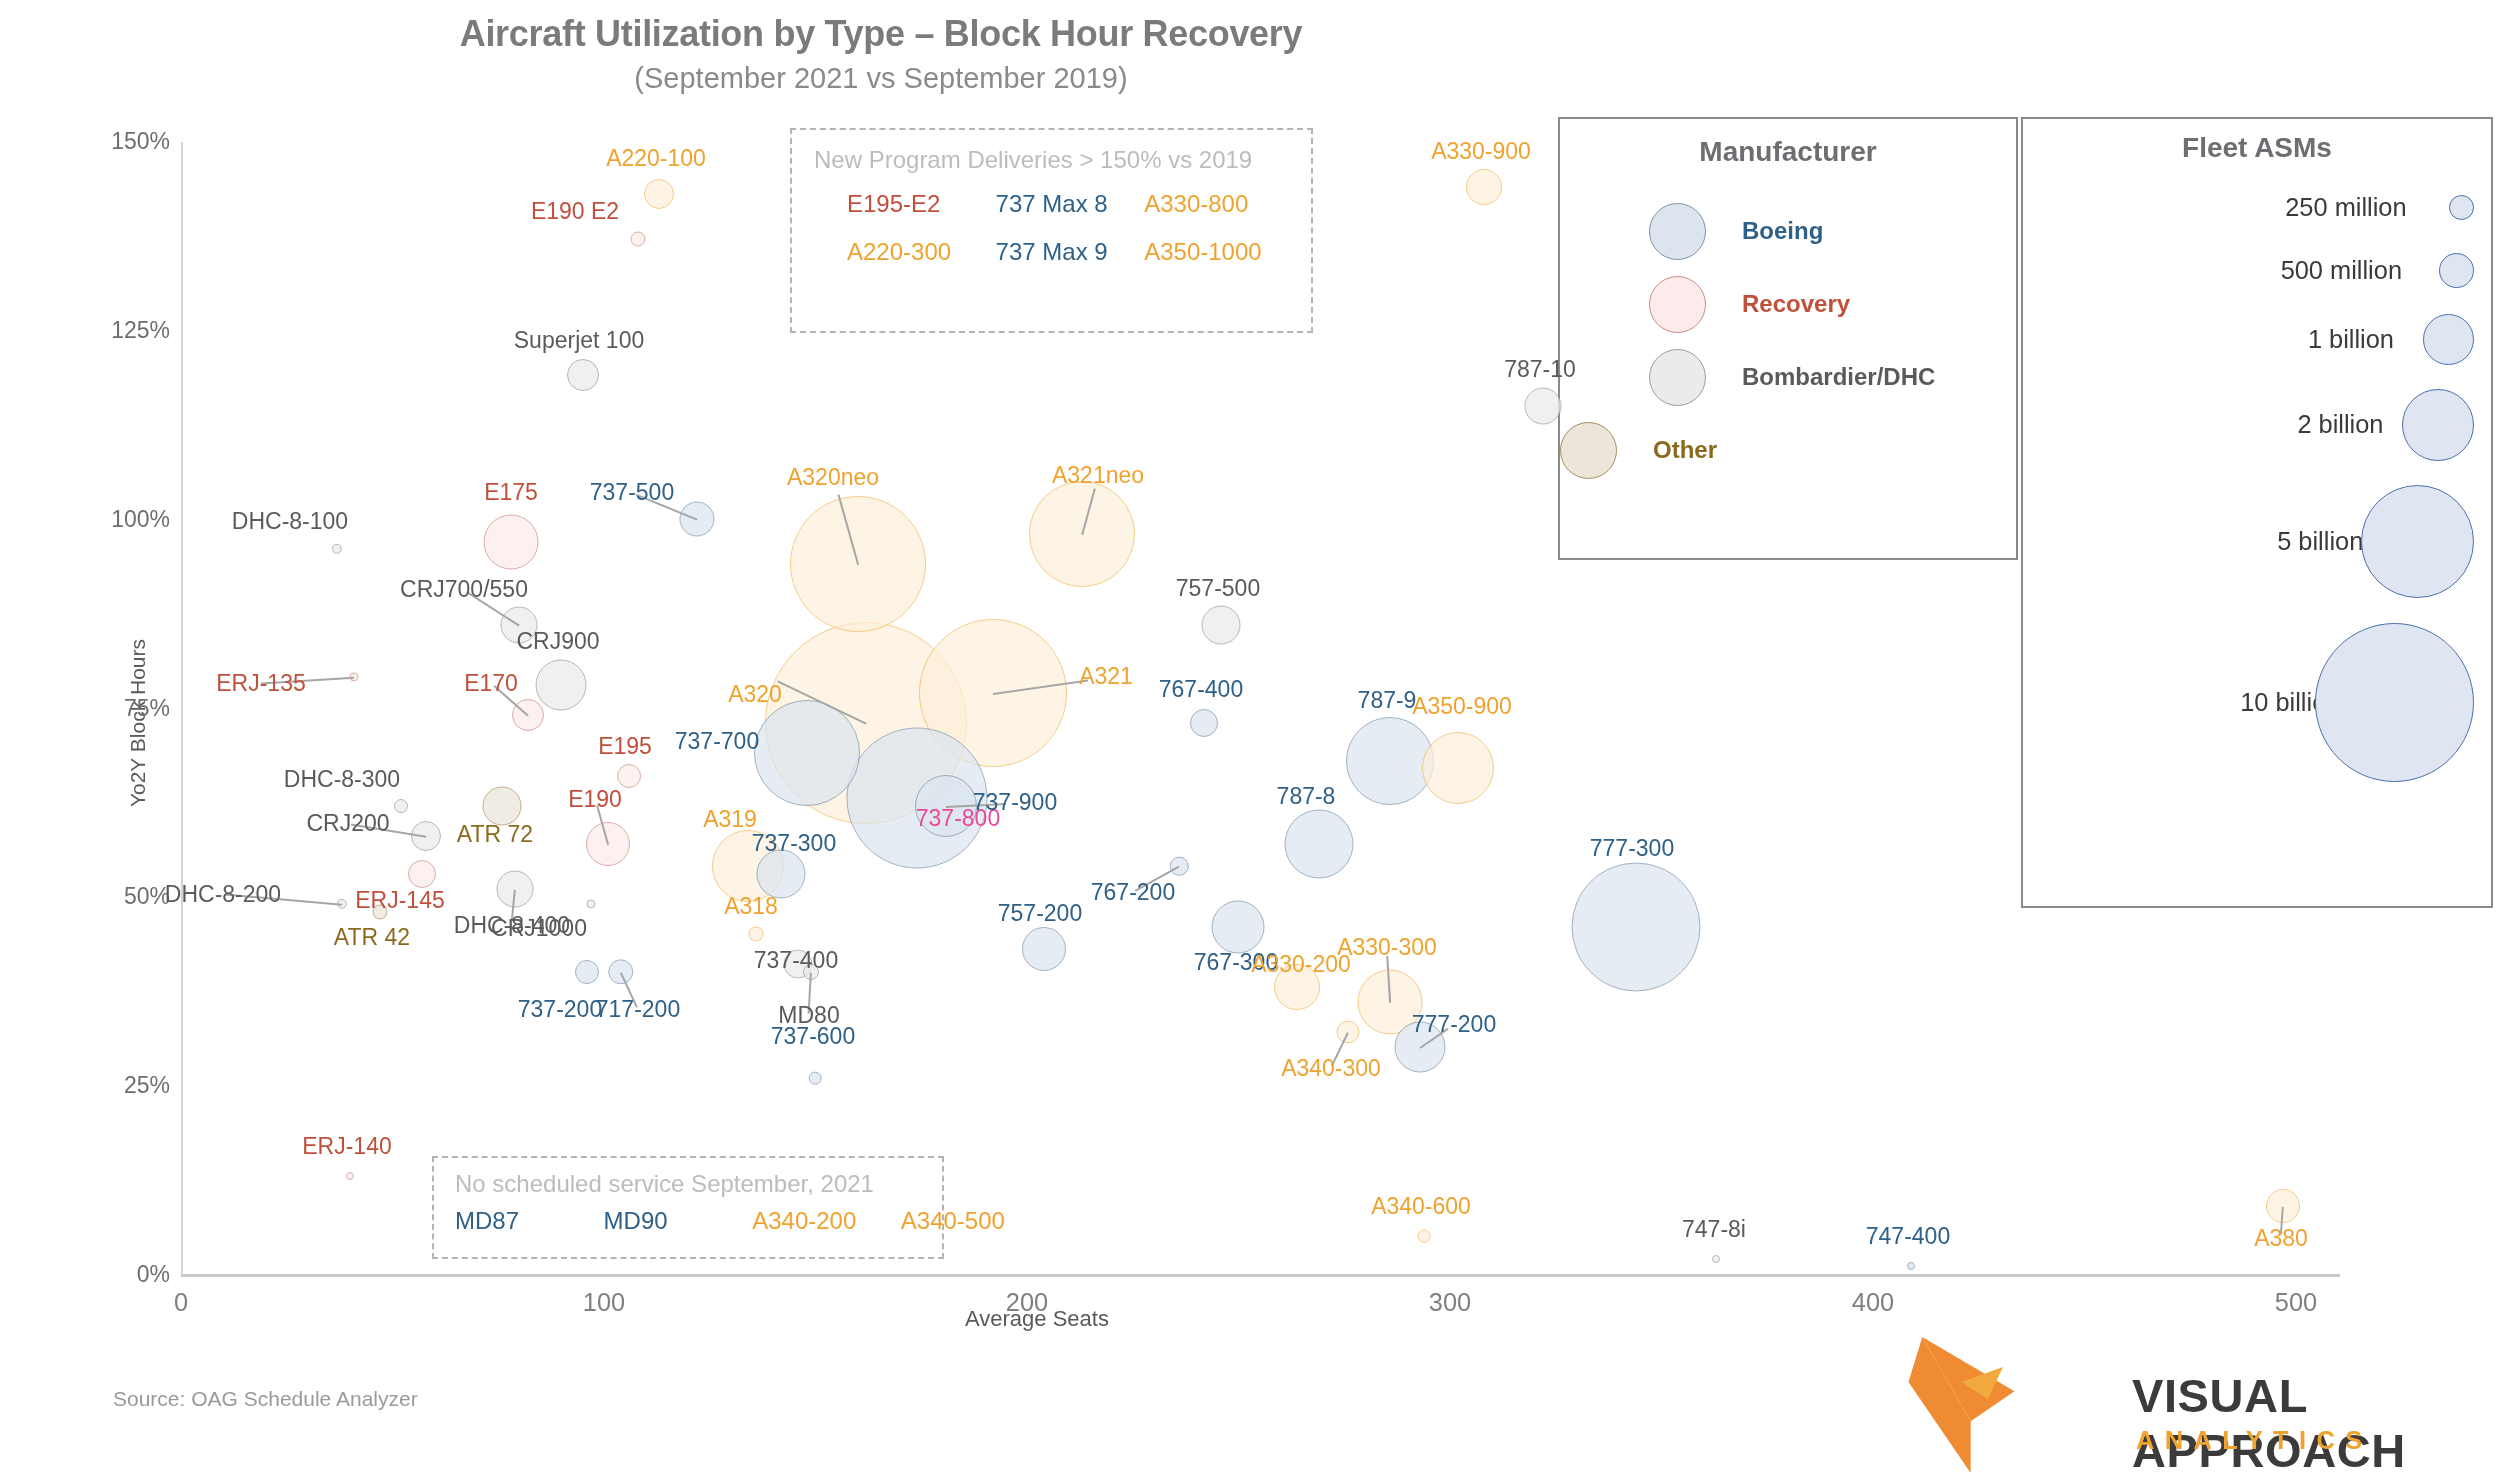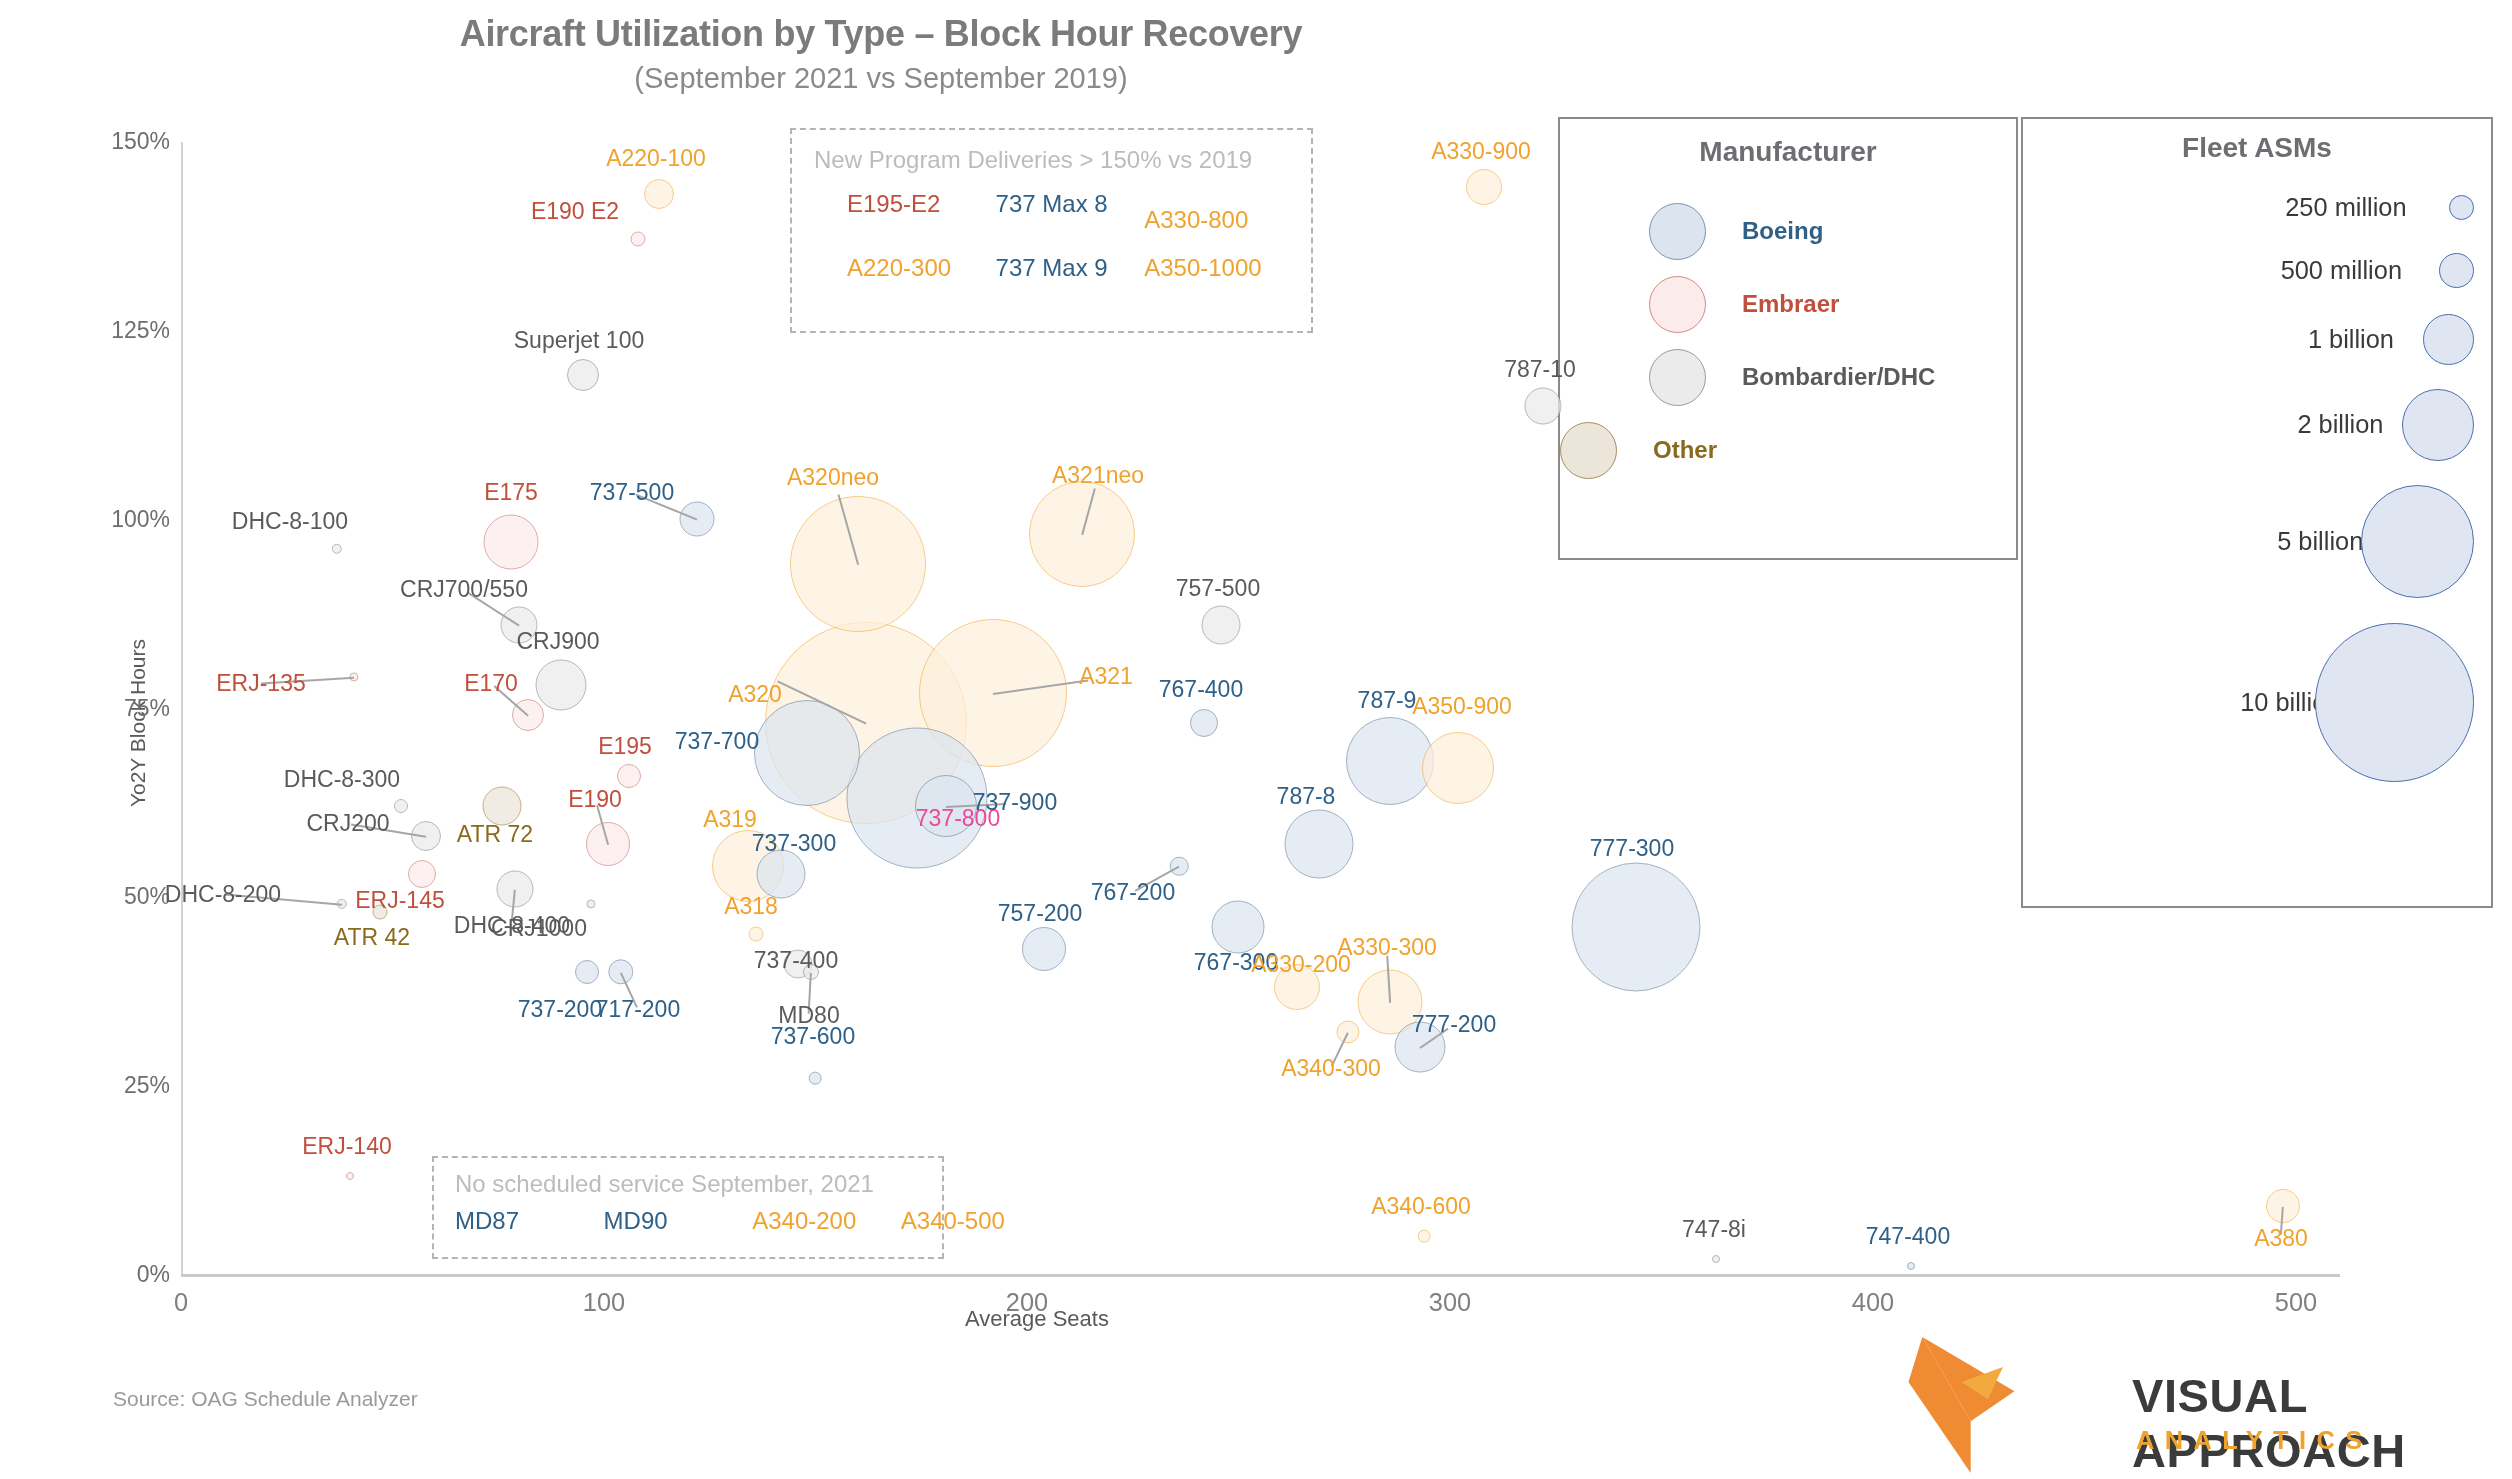--- a/index.html
+++ b/index.html
@@ -81,21 +81,21 @@
   </div>
 
 <div id="plot"></div>
 
 <div class="annobox" id="anno-top" style="left:790px;top:128px;width:519px;height:201px;">
   <div class="annotitle" style="margin:16px 0 0 22px;">New Program Deliveries &gt; 150% vs 2019</div>
   <div id="anno-top-rows" style="margin:16px 0 0 55px;">
       <div class="annorow" style="margin-bottom: 19.6px;">
         <div class="annoitem" style="color: rgb(192, 80, 60); min-width: 122px;">E195-E2</div>
         <div class="annoitem" style="color: rgb(46, 96, 136); min-width: 122px;">737 Max 8</div>
-        <div class="annoitem" style="color: rgb(240, 162, 46); min-width: 122px; margin-top: 16px;">A330-800</div>
+        <div class="annoitem" style="color: rgb(240, 162, 46); min-width: 122px;">A330-800</div>
       </div>
       <div class="annorow" style="margin-bottom: 19.6px;">
         <div class="annoitem" style="color: rgb(240, 162, 46); min-width: 122px;">A220-300</div>
         <div class="annoitem" style="color: rgb(46, 96, 136); min-width: 122px;">737 Max 9</div>
         <div class="annoitem" style="color: rgb(240, 162, 46); min-width: 122px;">A350-1000</div>
       </div>
     </div>
 </div>
 
 <div class="annobox" id="anno-bottom" style="left:432px;top:1156px;width:508px;height:99px;">
@@ -112,21 +112,21 @@
 
 <div class="legendbox" id="mfr-legend" style="left:1558px;top:117px;width:456px;height:439px;">
   <div class="legtitle" style="margin-top:17.3px;">Manufacturer</div>
   <div id="mfr-legend-rows" style="margin-top:26.6px;">
       <div class="legrow" style="height: 73px; padding-left: 89px;">
         <div class="legswatch" style="width: 57px; height: 57px; background: rgb(220, 229, 239); border: 1.2px solid rgb(126, 147, 171);"></div>
         <div class="leglabel" style="color: rgb(46, 96, 136); margin-left: 36px;">Boeing</div>
       </div>
       <div class="legrow" style="height: 73px; padding-left: 89px;">
         <div class="legswatch" style="width: 57px; height: 57px; background: rgb(251, 236, 235); border: 1.2px solid rgb(208, 139, 131);"></div>
-        <div class="leglabel" style="color: rgb(192, 80, 60); margin-left: 36px;">Embraer</div>
+        <div class="leglabel" style="color: rgb(192, 80, 60); margin-left: 36px;">Recovery</div>
       </div>
       <div class="legrow" style="height: 73px; padding-left: 89px;">
         <div class="legswatch" style="width: 57px; height: 57px; background: rgb(235, 235, 235); border: 1.2px solid rgb(155, 155, 155);"></div>
         <div class="leglabel" style="color: rgb(90, 90, 90); margin-left: 36px;">Bombardier/DHC</div>
       </div>
       <div class="legrow" style="height: 73px; ">
         <div class="legswatch" style="width: 57px; height: 57px; background: rgb(236, 229, 217); border: 1.2px solid rgb(168, 143, 94);"></div>
         <div class="leglabel" style="color: rgb(138, 106, 28); margin-left: 36px;">Other</div>
       </div>
     </div>

